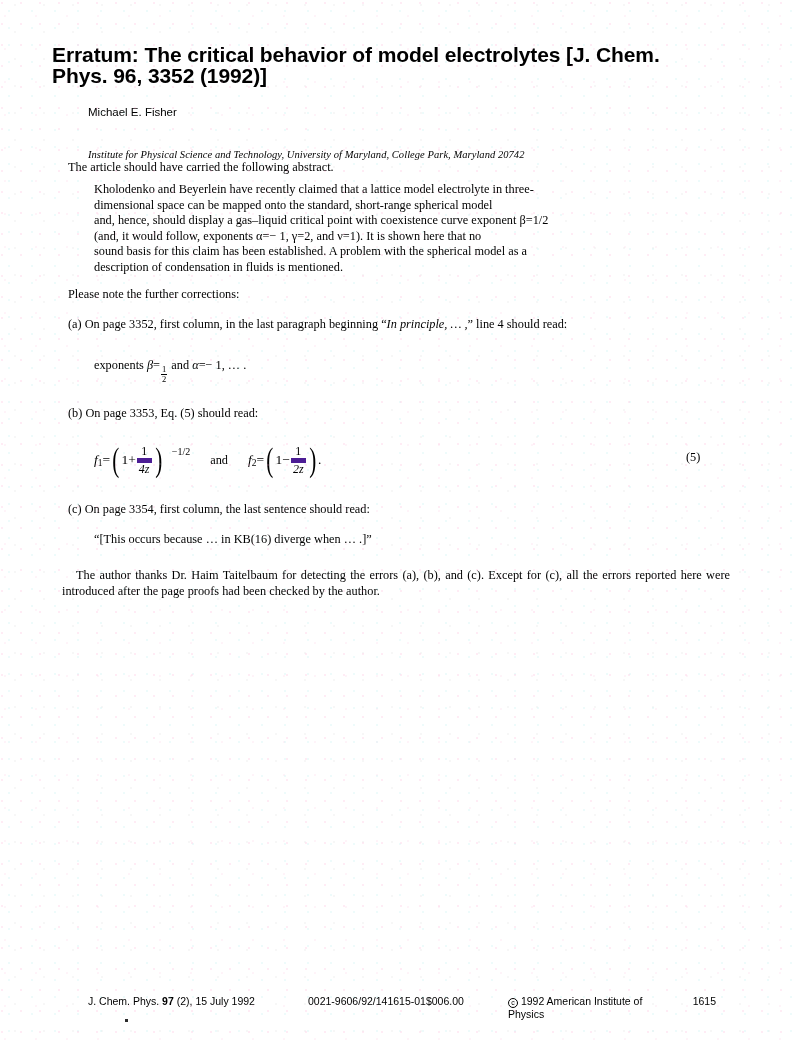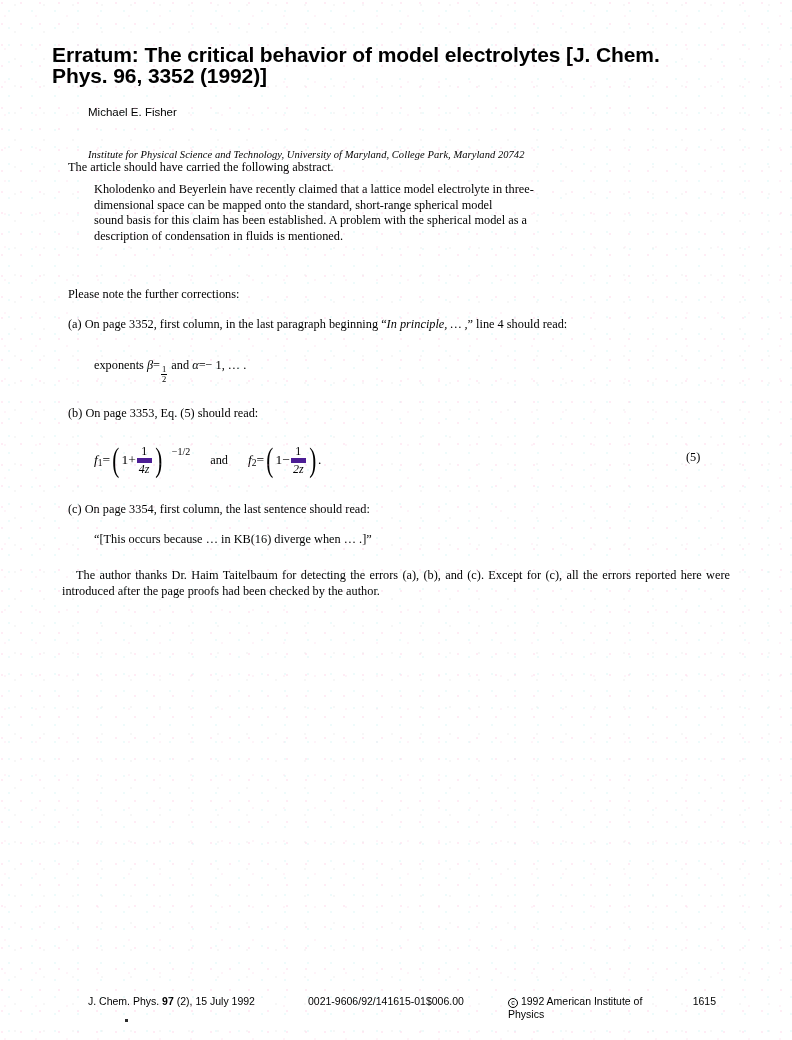--- a/index.html
+++ b/index.html
@@ -235,20 +235,22 @@
   <div class="title">Erratum: The critical behavior of model electrolytes [J. Chem. Phys. 96, 3352 (1992)]</div>
 
   <div class="author">Michael E. Fisher</div>
   <div class="affiliation">Institute for Physical Science and Technology, University of Maryland, College Park, Maryland 20742</div>
 
   <div class="body-text lead">The article should have carried the following abstract.</div>
 
   <div class="body-text abstract">
     <div>Kholodenko and Beyerlein have recently claimed that a lattice model electrolyte in three-</div>
     <div>dimensional space can be mapped onto the standard, short-range spherical model</div>
+    <div>and, hence, should display a gas–liquid critical point with coexistence curve exponent β=1/2</div>
+    <div>(and, it would follow, exponents α=− 1, γ=2, and ν=1). It is shown here that no</div>
     <div>sound basis for this claim has been established. A problem with the spherical model as a</div>
     <div>description of condensation in fluids is mentioned.</div>
   </div>
 
   <div class="body-text please-note">Please note the further corrections:</div>
 
   <div class="body-text item-a"><span>(a) On page 3352, first column, in the last paragraph beginning “</span><i>In principle, … ,</i><span>” line 4 should read:</span></div>
 
   <div class="body-text exponents-line math"><span>exponents </span><i class="mi">β</i><span>=</span><span class="inline-frac">
         <span class="num">1</span>

